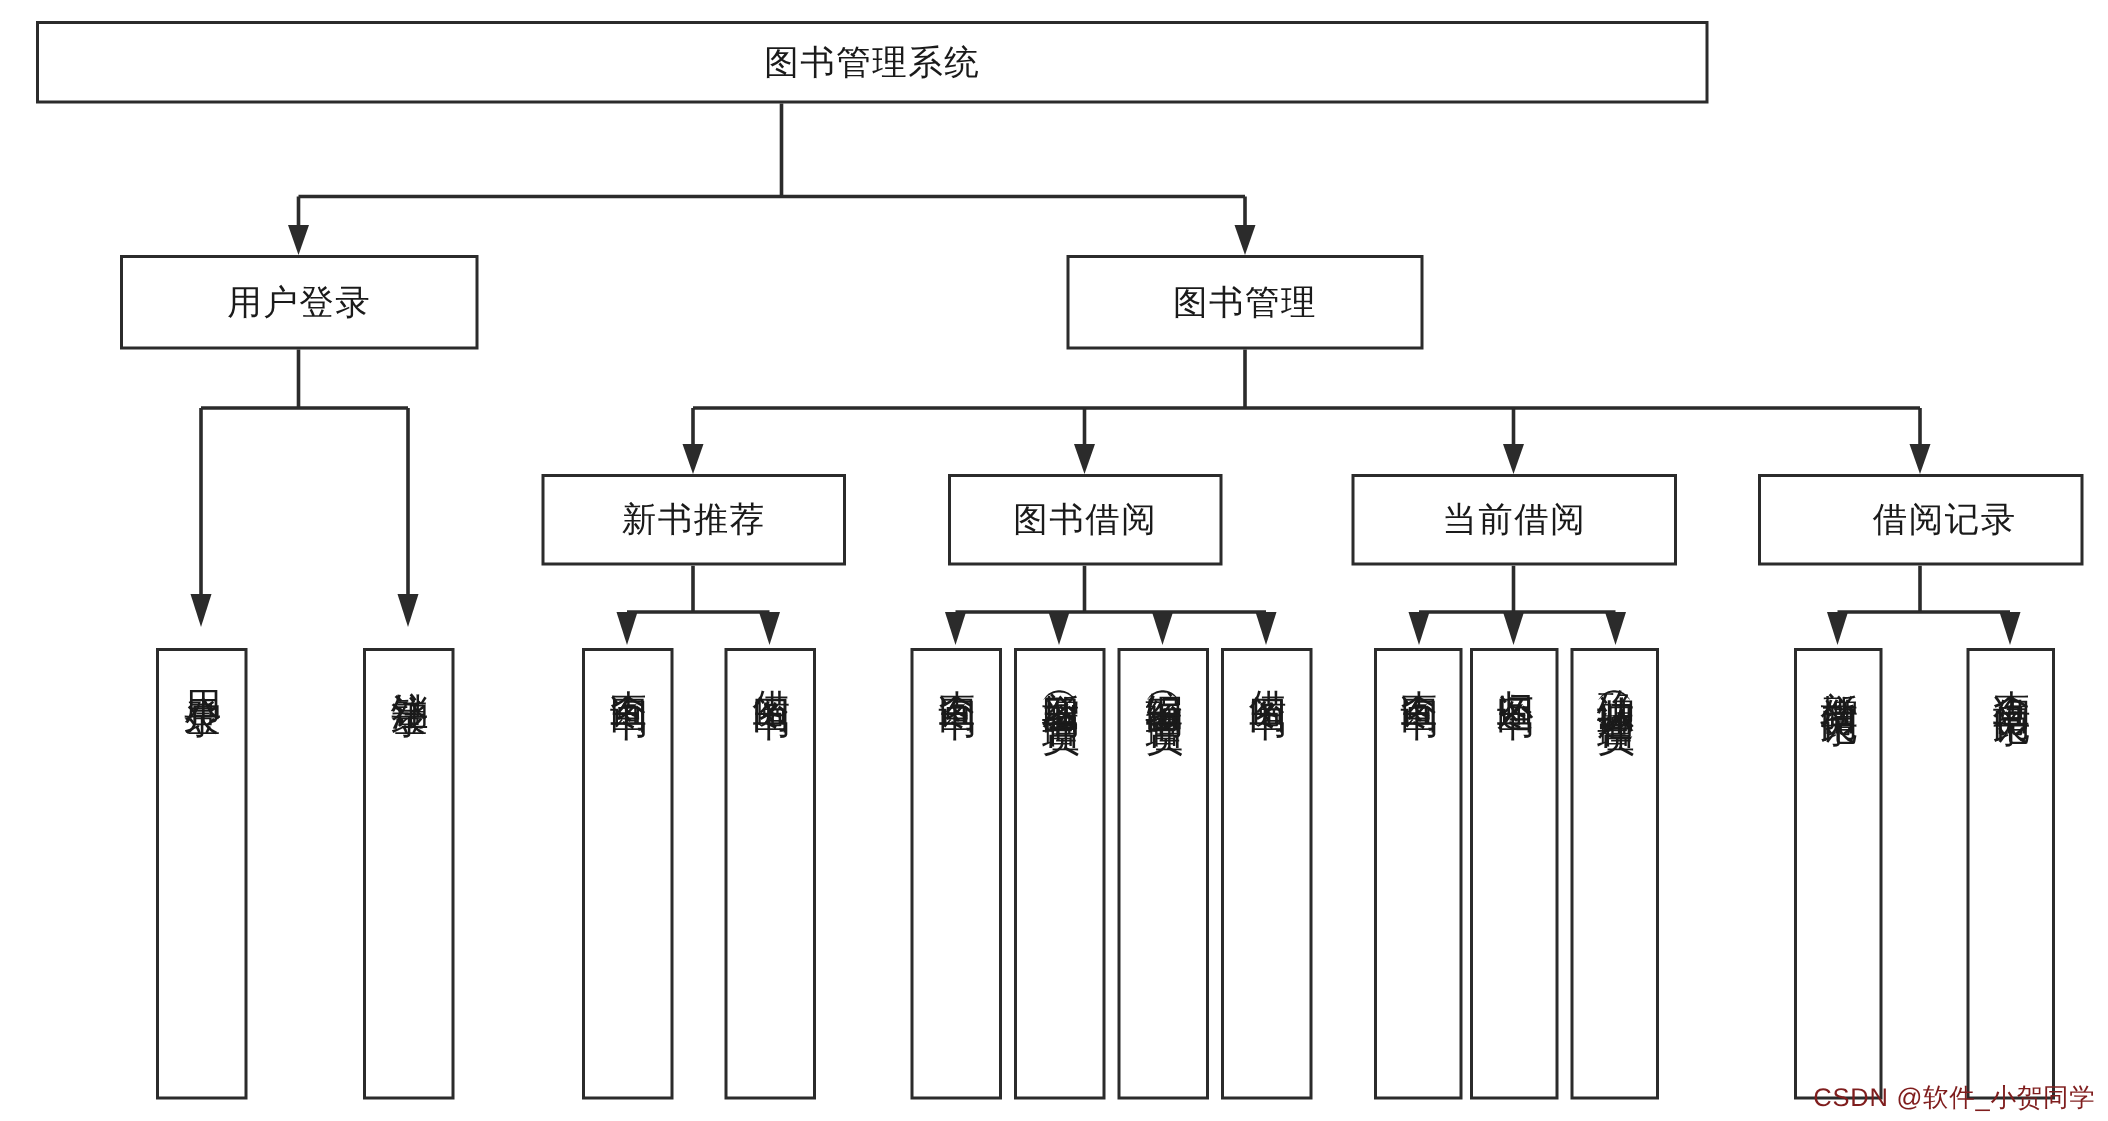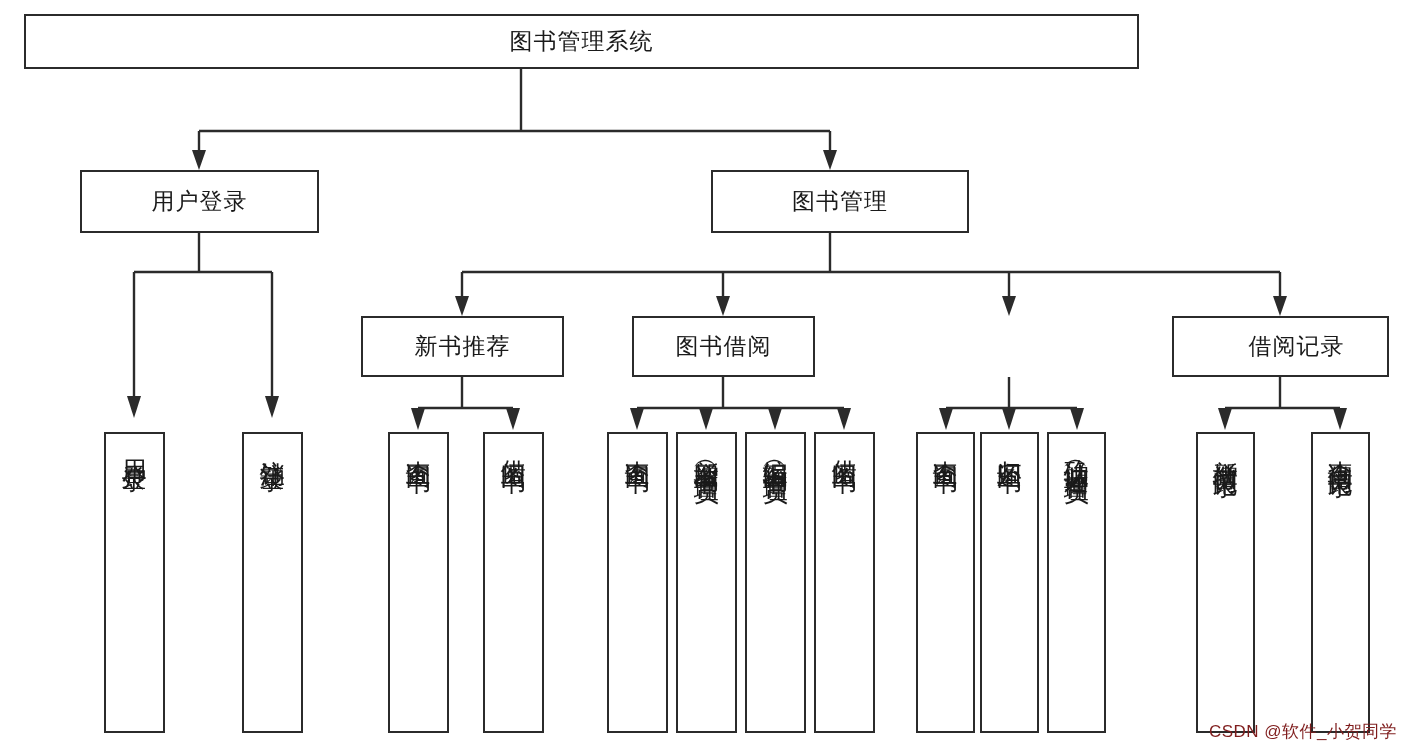--- a/index.html
+++ b/index.html
@@ -107,29 +107,32 @@
     <polygon class="arrowhead" points="1333,408 1347,408 1340,430"></polygon>
   </svg>
 
   <div class="node h root" style="left:24px;top:14px;width:1115px;height:55px;">
     <span class="lbl">图书管理系统</span>
   </div>
 
   <div class="node h" style="left:80px;top:170px;width:239px;height:63px;">
     <span class="lbl">用户登录</span>
   </div>
-  <div class="node h" style="left:711px;top:170px;width:258px;height:63px;">
+  <div class="node h" style="left:711px;top:170px;width:238px;height:63px;">
     <span class="lbl">图书管理</span>
   </div>
 
   <div class="node h" style="left:632px;top:316px;width:183px;height:61px;">
     <span class="lbl">图书借阅</span>
   </div>
   <div class="node h" style="left:361px;top:316px;width:203px;height:61px;">
     <span class="lbl">新书推荐</span>
+  </div>
+  <div class="node h" style="left:901px;top:316px;width:217px;height:61px;">
+    <span class="lbl">当前借阅</span>
   </div>
   <div class="node h" style="left:1172px;top:316px;width:217px;height:61px;padding-left:32px;">
     <span class="lbl">借阅记录</span>
   </div>
 
   <div class="node v" style="left:104px;top:432px;width:61px;height:301px;">
     <span class="lbl">用户登录</span>
   </div>
   <div class="node v" style="left:242px;top:432px;width:61px;height:301px;">
     <span class="lbl">注销登录</span>

